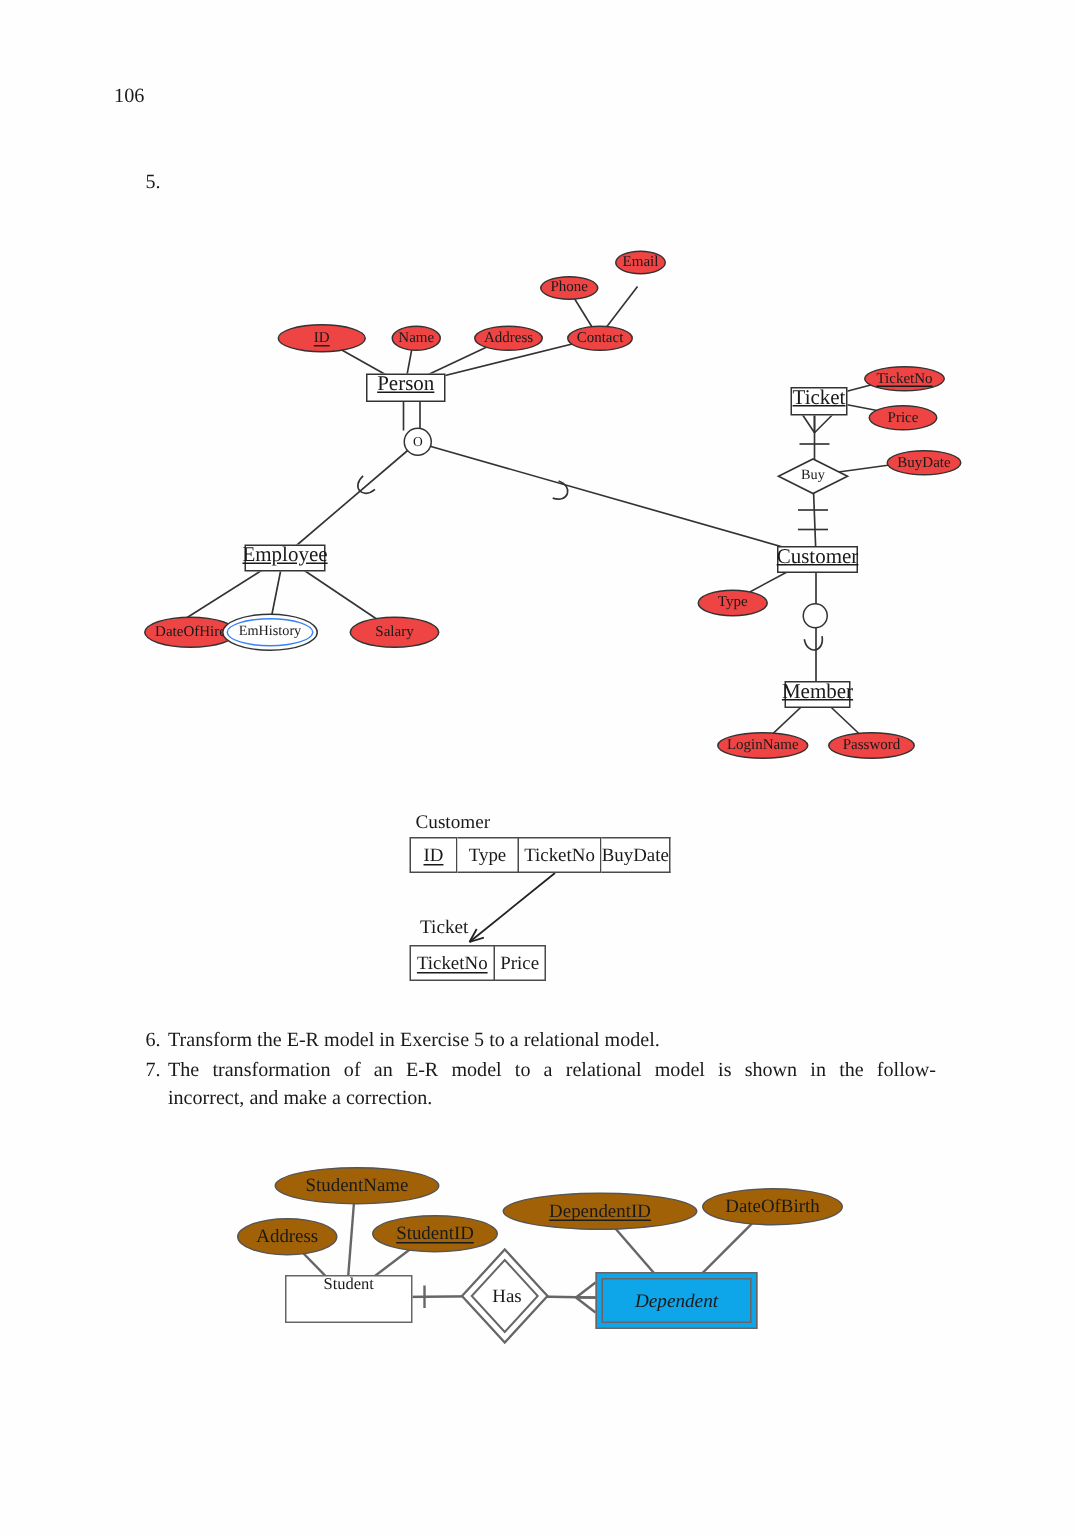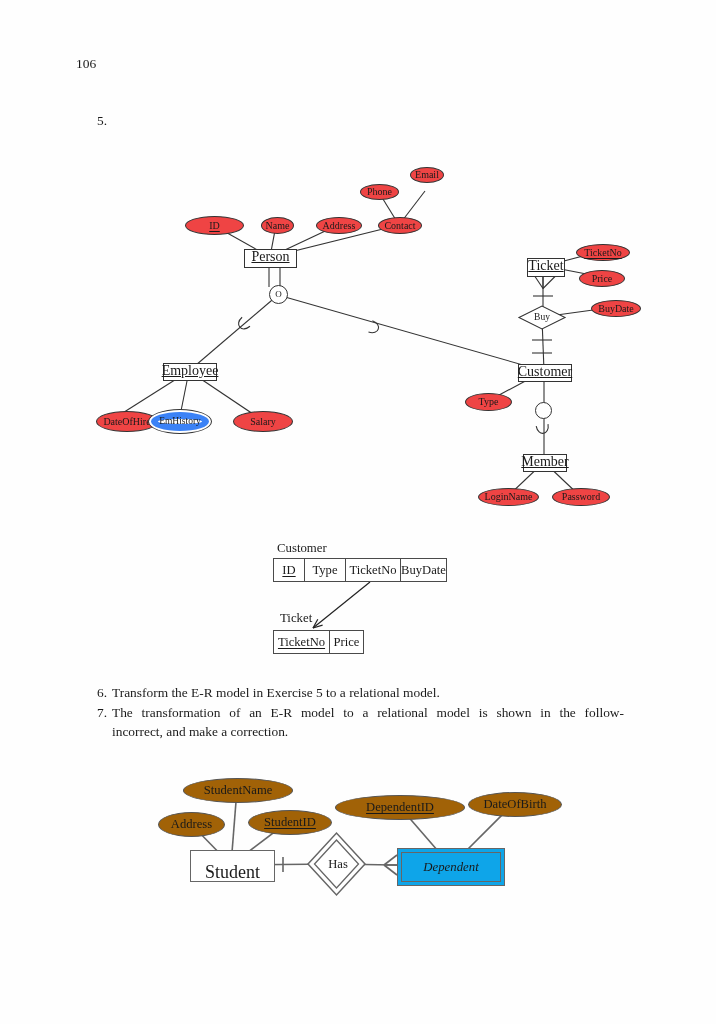--- a/index.html
+++ b/index.html
@@ -12,39 +12,39 @@
   .pagenum{position:absolute;left:76px;top:56px;font-size:13.5px;}
   .runtitle{position:absolute;left:180px;top:56px;width:462px;text-align:right;font-style:italic;font-size:13.5px;}
   
   .exnum{position:absolute;width:16px;text-align:right;font-size:13.4px;line-height:19.3px;}
   .extext{position:absolute;left:112px;width:512px;font-size:13.4px;line-height:19.3px;}
   .extext .just{text-align:justify;text-align-last:justify;}
   
   .el{position:absolute;border:1px solid #333;border-radius:50%;background:#ef4444;
       display:flex;align-items:center;justify-content:center;font-size:10px;line-height:1;}
   .el2o{position:absolute;border:1px solid #333;border-radius:50%;background:#fff;}
-  .el2i{position:absolute;left:2px;top:2px;right:2px;bottom:2px;border:7px solid #3b82f6;border-radius:50%;
+  .el2i{position:absolute;left:2px;top:2px;right:2px;bottom:2px;border:1px solid #3b82f6;border-radius:50%;
       display:flex;align-items:center;justify-content:center;font-size:9.5px;line-height:1;}
   .box{position:absolute;border:1px solid #333;background:#fff;
       display:flex;align-items:flex-start;justify-content:center;font-size:14px;line-height:1;text-decoration:underline;}
   .circ{position:absolute;border:1px solid #333;border-radius:50%;background:#fff;
       display:flex;align-items:center;justify-content:center;font-size:9px;line-height:1;}
   .dlabel{position:absolute;text-align:center;font-size:9.5px;line-height:1;}
   .u{text-decoration:underline;text-underline-offset:2px;}
   
   .tbl-title{position:absolute;font-size:12.8px;line-height:1;}
   .rtable{position:absolute;display:flex;}
   .rtable .cell{border:1.5px solid #4a4a4a;border-left:none;background:#fff;
       display:flex;align-items:center;justify-content:center;font-size:12.6px;}
   .rtable .cell:first-child{border-left:1.5px solid #4a4a4a;}
   
   .el-b{position:absolute;border:1.4px solid #555;border-radius:50%;background:#a16207;
       display:flex;align-items:center;justify-content:center;font-size:12.6px;line-height:1;}
   .box-b{position:absolute;border:1.5px solid #666;background:#fff;
-      display:flex;align-items:flex-end;justify-content:center;font-size:18px;line-height:1;}
+      display:flex;align-items:flex-start;justify-content:center;font-size:11px;line-height:1;}
   .box-b2{position:absolute;border:1.5px solid #666;background:#0ea5e9;font-style:italic;}
   .box-b2 .inner{position:absolute;left:3px;top:3px;right:3px;bottom:3px;border:1.3px solid #666;
       display:flex;align-items:center;justify-content:center;font-size:12.8px;line-height:1;}
   .dlabel-b{position:absolute;text-align:center;font-size:12.6px;line-height:1;}
 </style>
 </head>
 <body>
 
 <div class="page">
 

